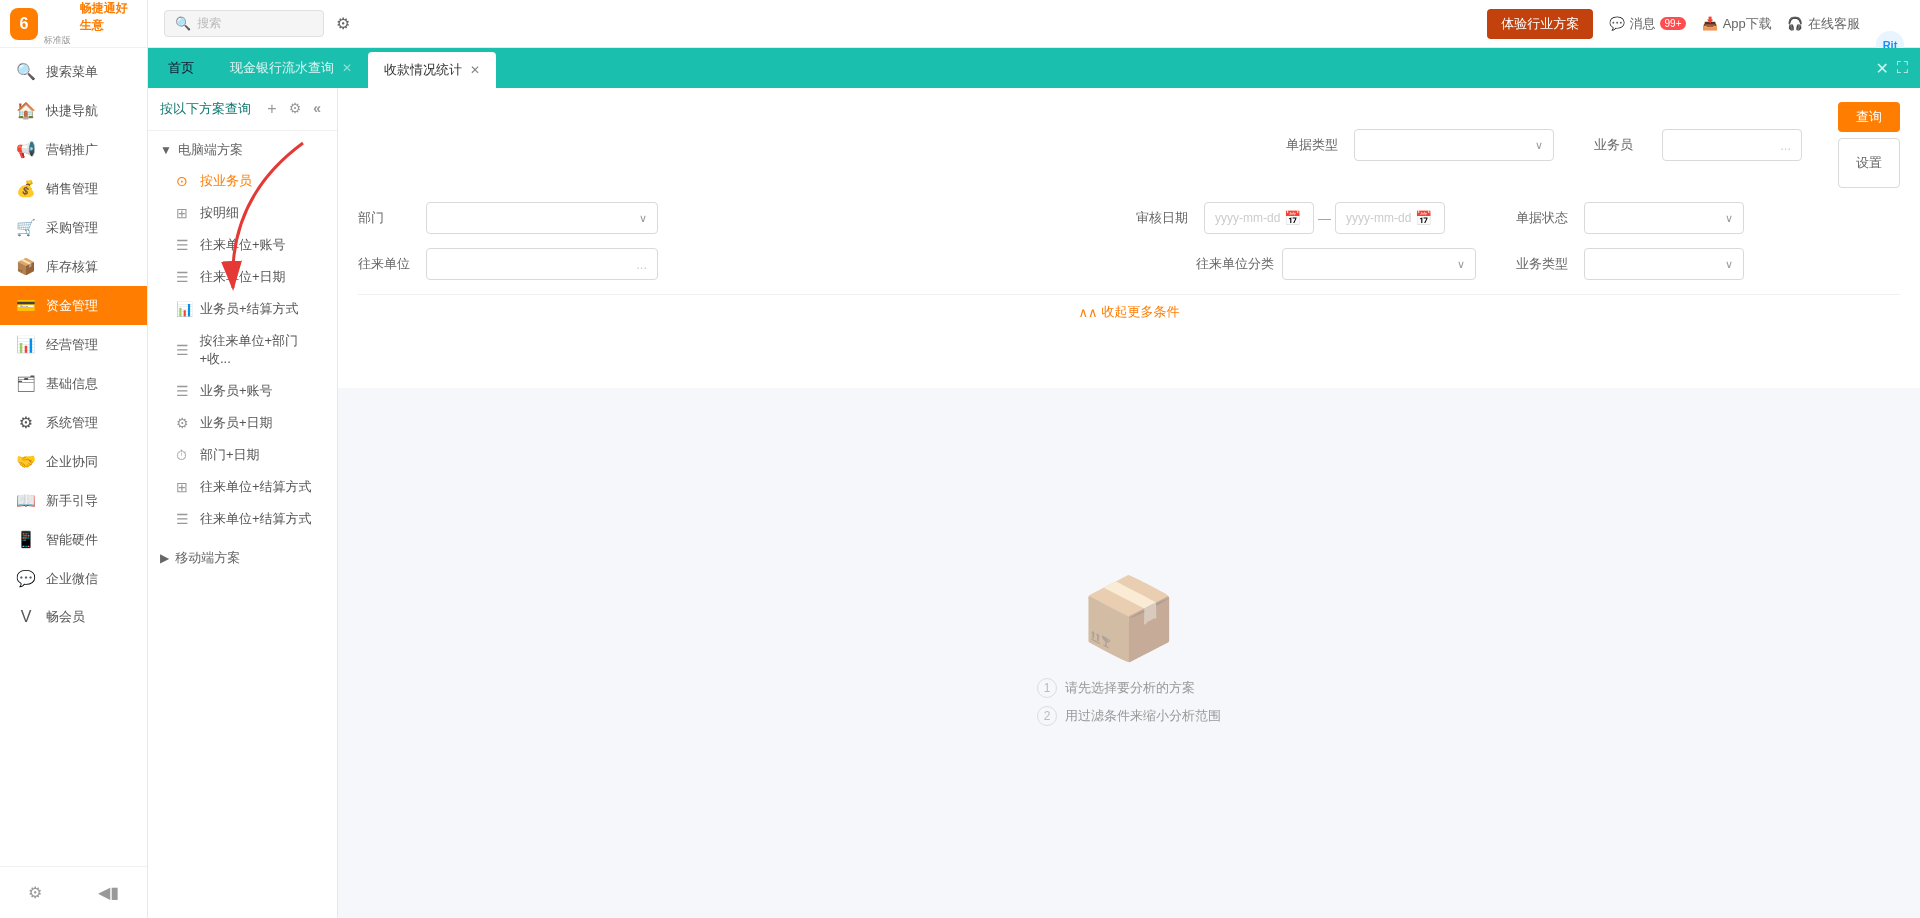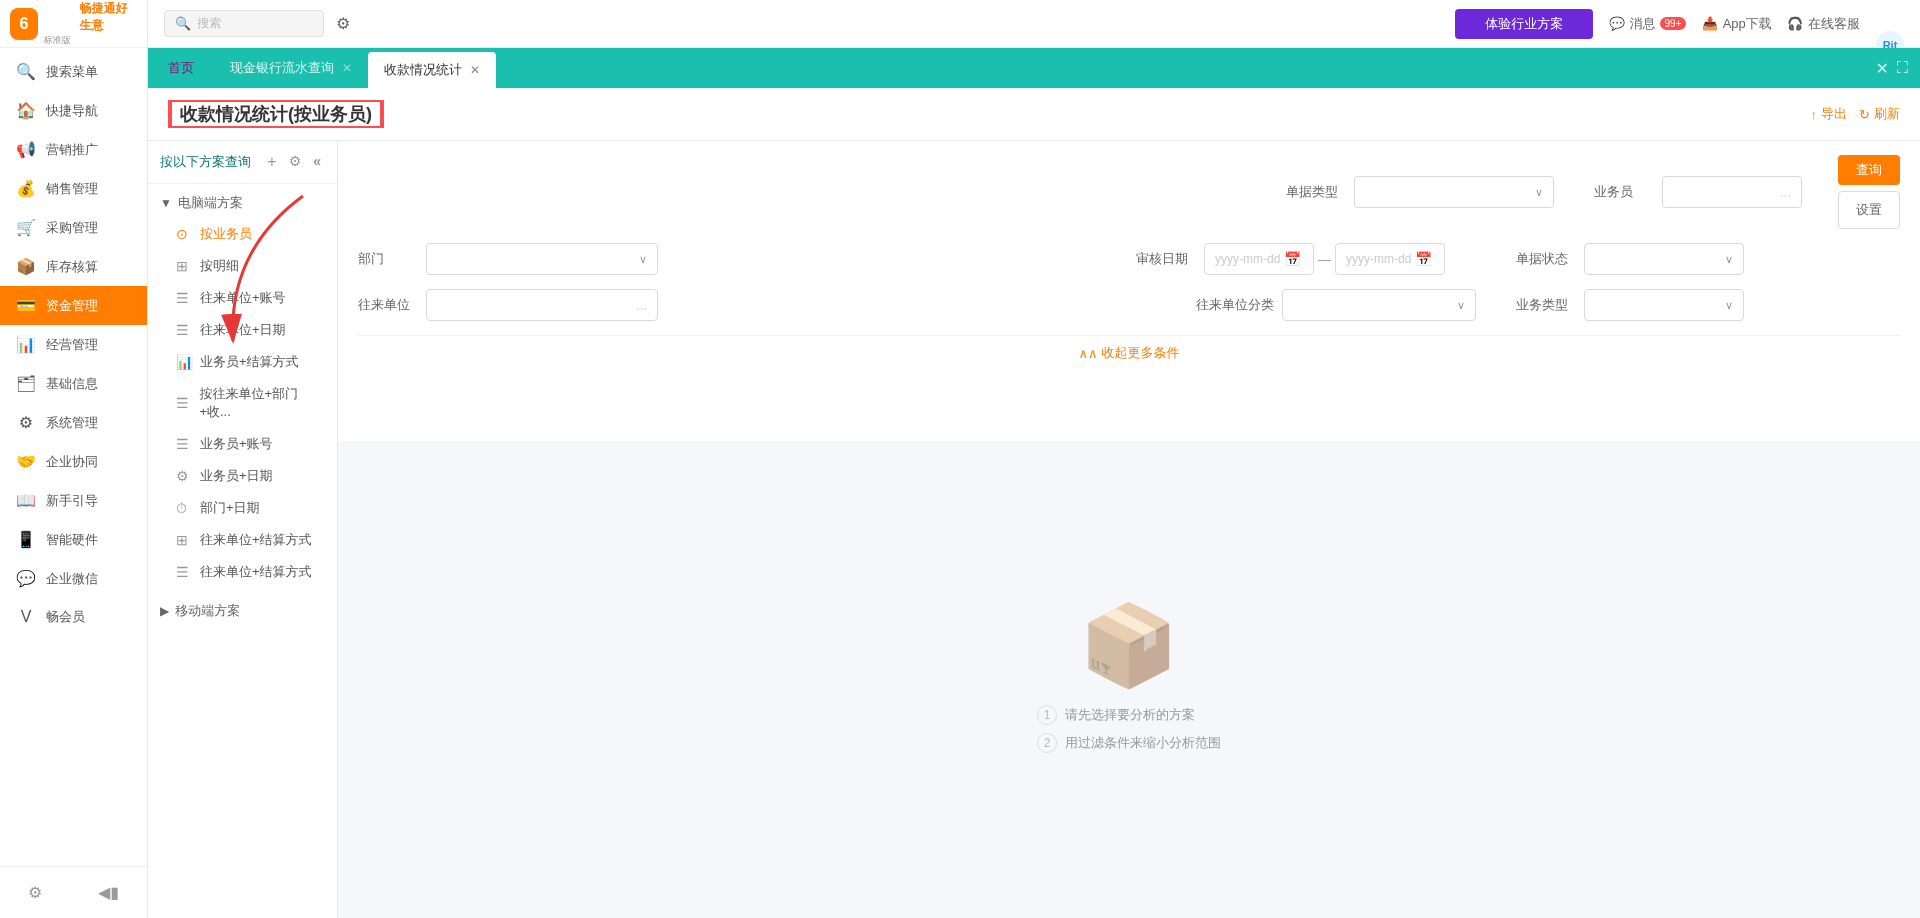--- a/index.html
+++ b/index.html
@@ -81,25 +81,25 @@
       padding: 4px 10px;
       font-size: 13px;
       color: #999;
       width: 160px;
       display: flex;
       align-items: center;
       gap: 6px;
     }
     .topbar-right { display: flex; align-items: center; gap: 16px; }
     .topbar-btn {
-      background: #6d28d9;
+      background: #c2410c;
       color: #fff;
       border: none;
       border-radius: 4px;
-      padding: 6px 30px;
+      padding: 6px 14px;
       font-size: 13px;
       cursor: pointer;
     }
     .topbar-icon-btn { color: #666; font-size: 13px; display: flex; align-items: center; gap: 4px; cursor: pointer; }
     .badge { background: #ff4d4f; color: #fff; border-radius: 10px; font-size: 10px; padding: 1px 5px; }
 
     
     .tabbar {
       height: 40px;
       background: #1bbfad;
@@ -112,21 +112,21 @@
       height: 40px;
       display: flex;
       align-items: center;
       padding: 6px 16px;
       cursor: pointer;
       font-size: 13px;
       color: rgba(255,255,255,0.85);
       position: relative;
       white-space: nowrap;
     }
-    .tab.home { color: #701a75; padding: 12px 20px; }
+    .tab.home { color: #0f172a; padding: 12px 20px; }
     .tab.active {
       background: #fff;
       color: #333;
       border-radius: 4px 4px 0 0;
       margin-top: 4px;
       height: 36px;
     }
     .tab-close { margin-left: 8px; opacity: 0.6; font-size: 12px; }
     .tabbar-right { margin-left: auto; display: flex; align-items: center; padding-right: 12px; gap: 8px; }
     .tabbar-icon { color: rgba(255,255,255,0.8); font-size: 16px; cursor: pointer; }
@@ -427,35 +427,20 @@
       <span class="tab-close">✕</span>
     </div>
     <div class="tabbar-right">
       <span class="tabbar-icon">✕</span>
       <span class="tabbar-icon">⛶</span>
     </div>
   </div>
 
   <div class="page-area">
 
-    <div class="page-header">
-      <div class="title-box">
-        <span class="page-title">收款情况统计(按业务员)</span>
-      </div>
-      <div class="page-actions">
-        <div class="action-btn">
-          <span>↑</span>
-          <span>导出</span>
-        </div>
-        <div class="action-btn">
-          <span>↻</span>
-          <span>刷新</span>
-        </div>
-      </div>
-    </div>
 
     <div class="content-layout" style="position:relative;">
 
       <div class="scheme-panel">
         <div class="scheme-header">
           <span style="font-size:13px;color:#0f766e;">按以下方案查询</span>
           <div class="scheme-header-actions">
             <span class="scheme-action-btn" style="font-size:16px;">+</span>
             <span class="scheme-action-btn">⚙</span>
             <span class="scheme-action-btn" style="font-weight:bold;">«</span>
@@ -538,21 +523,21 @@
               <span class="filter-label">业务员</span>
               <div class="filter-control" style="min-width:140px;">
                 <div class="filter-dropdown">
                   <span></span>
                   <span style="color:#ccc;font-size:13px;">...</span>
                 </div>
               </div>
             </div>
             <div style="display:flex;flex-direction:column;gap:6px;margin-left:16px;">
               <button style="background:#ff7d00;color:#fff;border:none;border-radius:4px;padding:6px 18px;cursor:pointer;font-size:13px;">查询</button>
-              <button style="background:#fff;color:#666;border:1px solid #d9d9d9;border-radius:4px;padding:9px 14px;cursor:pointer;font-size:13px;text-align:center;">设置</button>
+              <button style="background:#fff;color:#666;border:1px solid #d9d9d9;border-radius:4px;padding:15px 14px;cursor:pointer;font-size:13px;text-align:center;">设置</button>
             </div>
           </div>
 
           <div class="filter-row">
             <div class="filter-item" style="flex:none;min-width:300px;">
               <span class="filter-label">部门</span>
               <div class="filter-control" style="min-width:220px;">
                 <div class="filter-dropdown">
                   <span></span>
                   <span class="filter-caret">∨</span>

